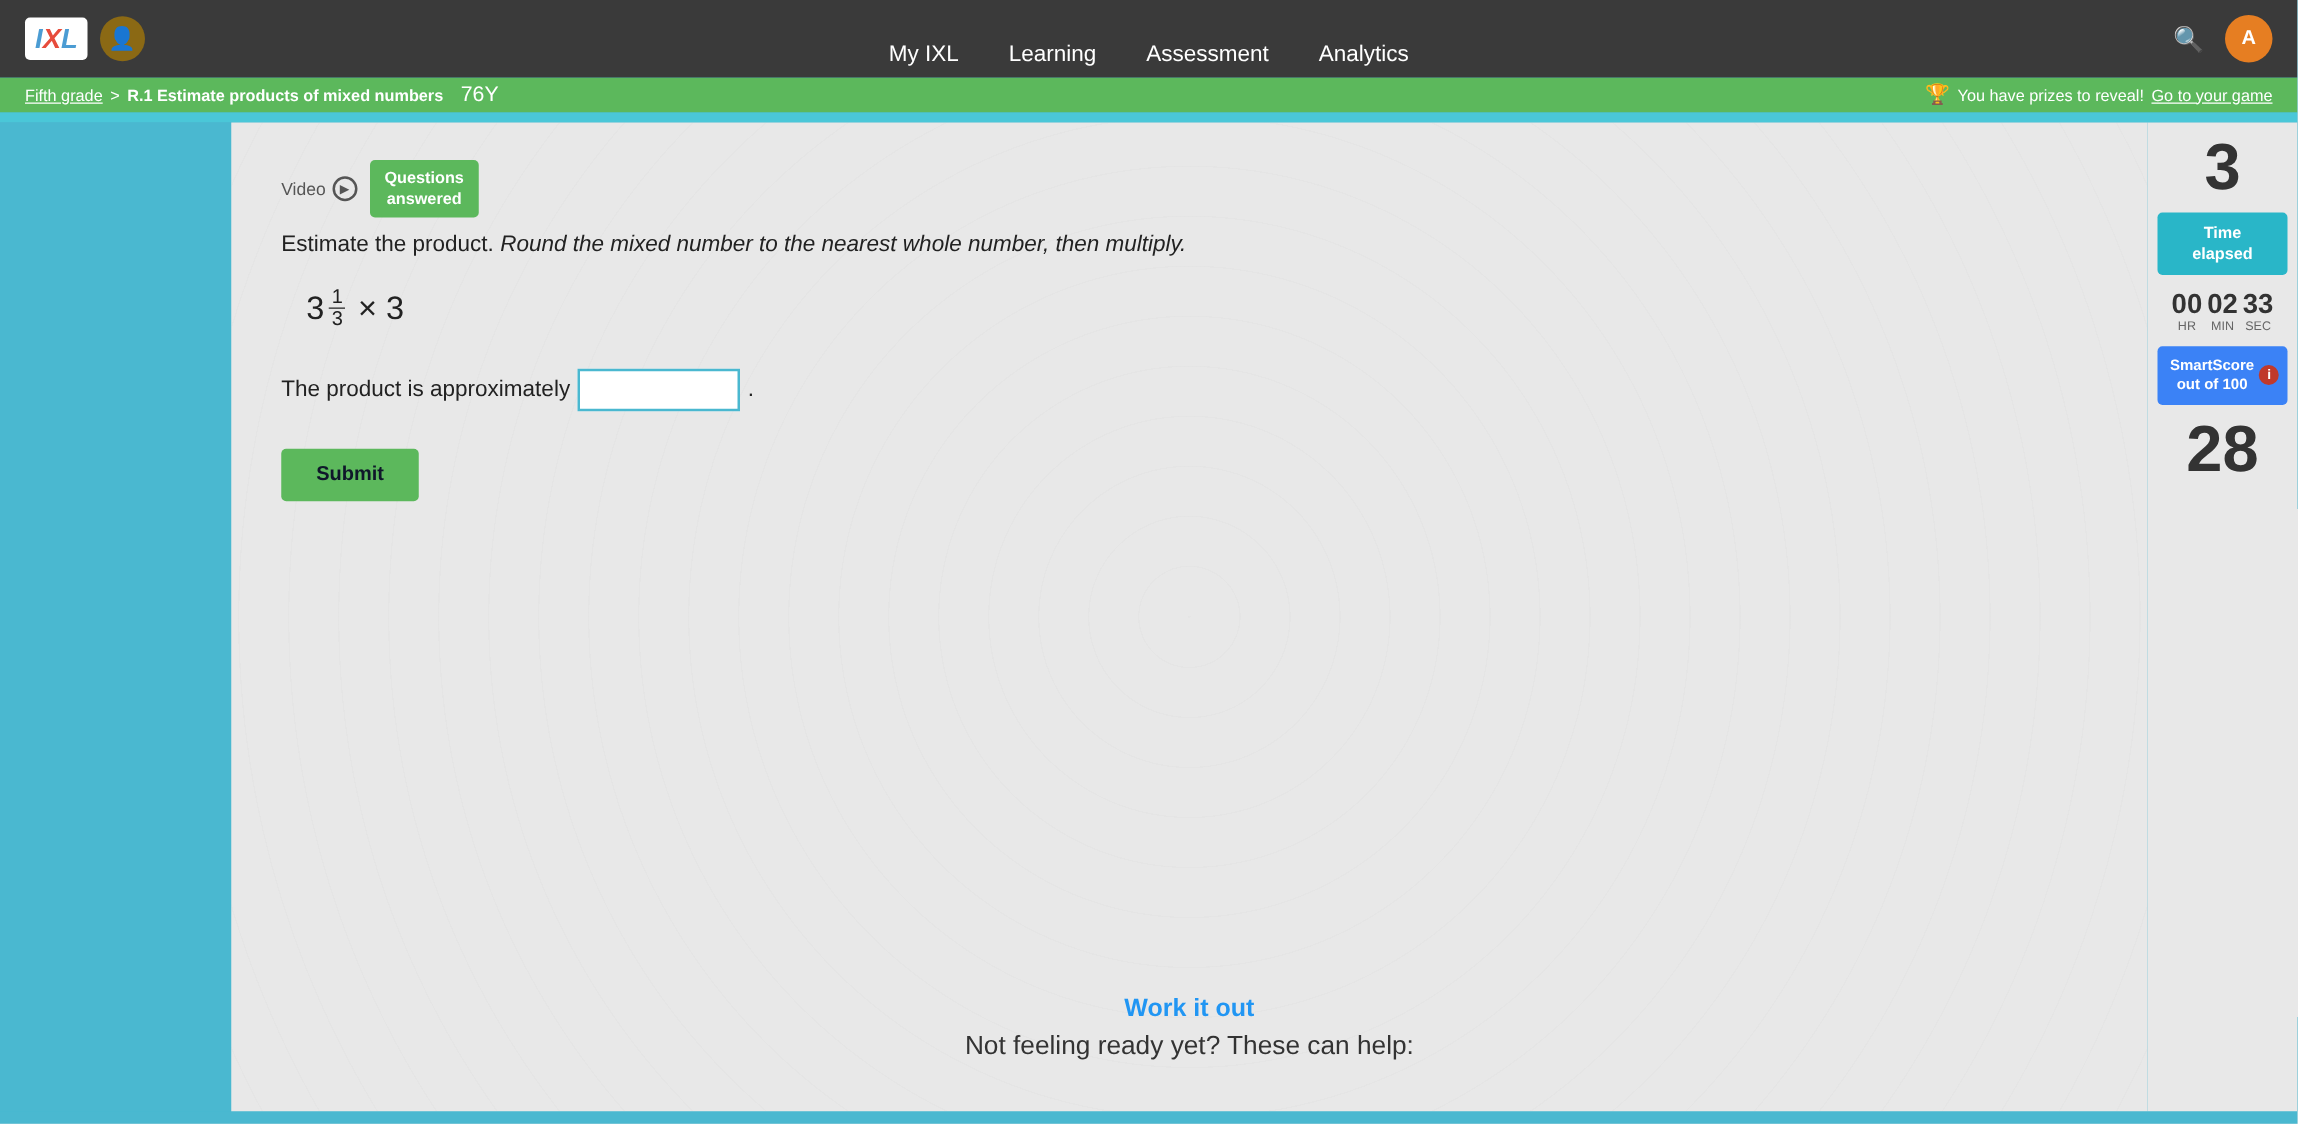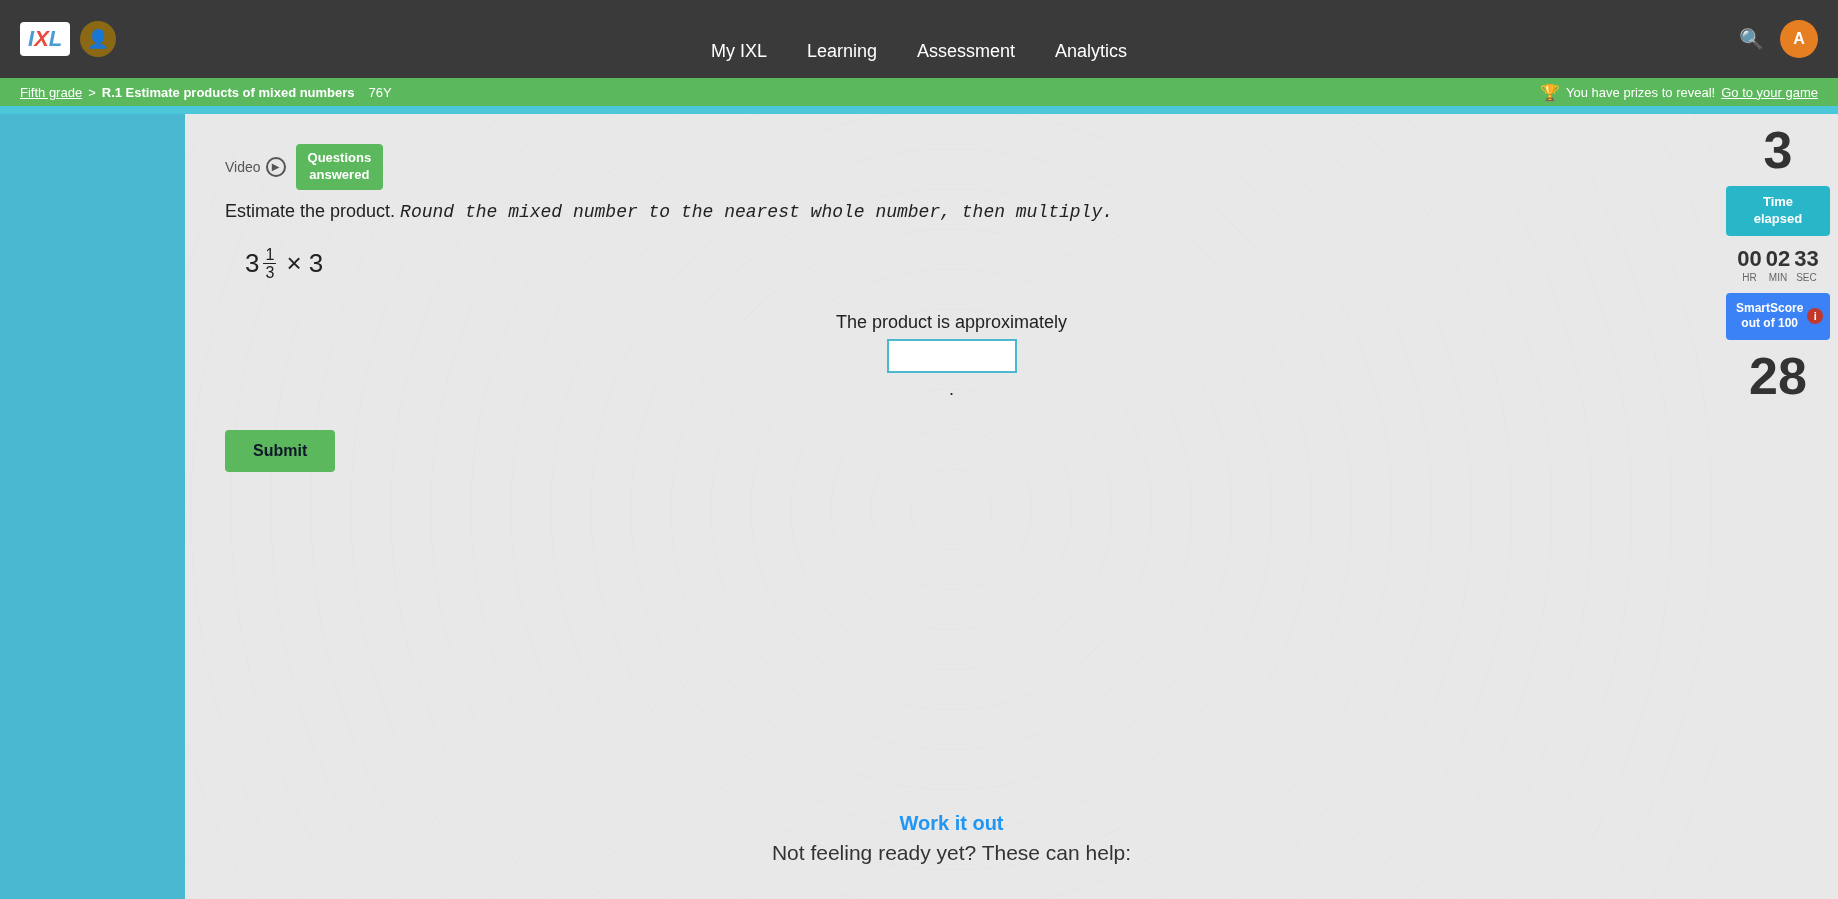--- a/index.html
+++ b/index.html
@@ -7,21 +7,21 @@
       width: 1838px;
       height: 899px;
       overflow: hidden;
       font-family: Arial, sans-serif;
       background: #4ab8d0;
     }
 
     
     .top-nav {
       background: #3a3a3a;
-      height: 78px;
+      height: 62px;
       display: flex;
       align-items: center;
       padding: 0 20px;
       position: relative;
     }
     .logo-area {
       display: flex;
       align-items: center;
       gap: 10px;
     }
@@ -107,21 +107,21 @@
       text-decoration: underline;
       cursor: pointer;
     }
     .breadcrumb-skill {
       color: white;
       font-size: 13px;
       font-weight: bold;
     }
     .skill-code {
       color: white;
-      font-size: 13px;
+      font-size: 17px;
       margin-left: 8px;
     }
     .prize-banner {
       margin-left: auto;
       color: white;
       font-size: 13px;
       display: flex;
       align-items: center;
       gap: 6px;
     }
@@ -200,21 +200,20 @@
     }
 
     .question-text {
       font-size: 18px;
       color: #222;
       margin-bottom: 20px;
       line-height: 1.5;
     }
     .question-text em {
       font-style: italic;
-      font-family: Liberation Mono, monospace;
     }
 
     .math-expression {
       font-size: 26px;
       color: #222;
       margin-bottom: 30px;
       display: flex;
       align-items: center;
       gap: 10px;
       margin-left: 20px;
@@ -239,21 +238,20 @@
       padding: 0 2px;
     }
 
     .answer-row {
       display: flex;
       align-items: center;
       gap: 6px;
       font-size: 18px;
       color: #222;
       margin-bottom: 30px;
-      flex-direction: column;
     }
     .answer-input {
       border: 2px solid #4ab8d0;
       background: white;
       width: 130px;
       height: 34px;
       font-size: 16px;
       padding: 0 6px;
       outline: none;
     }

